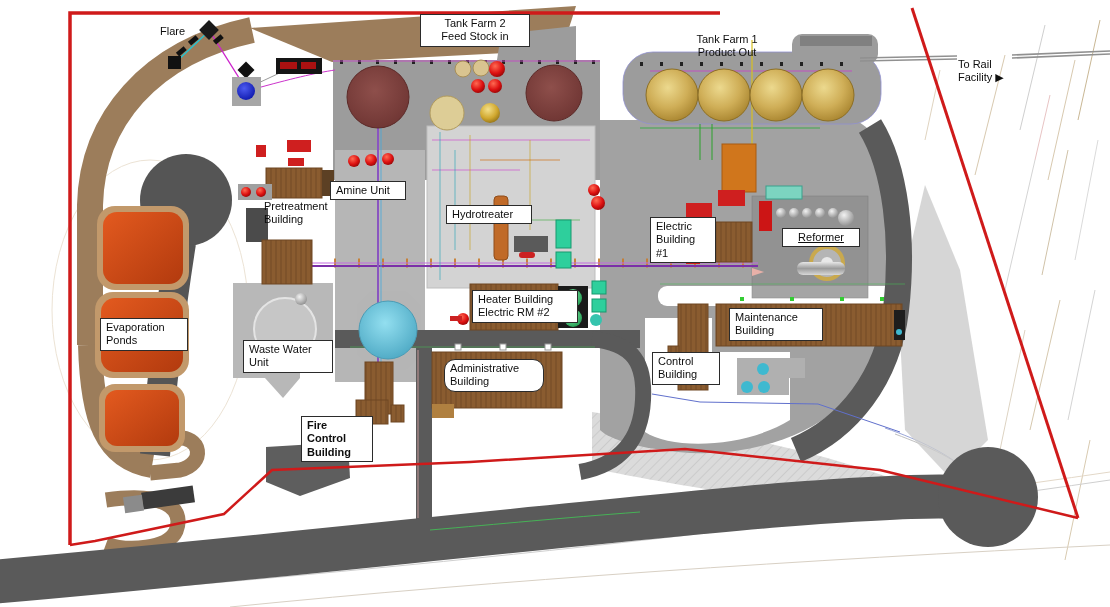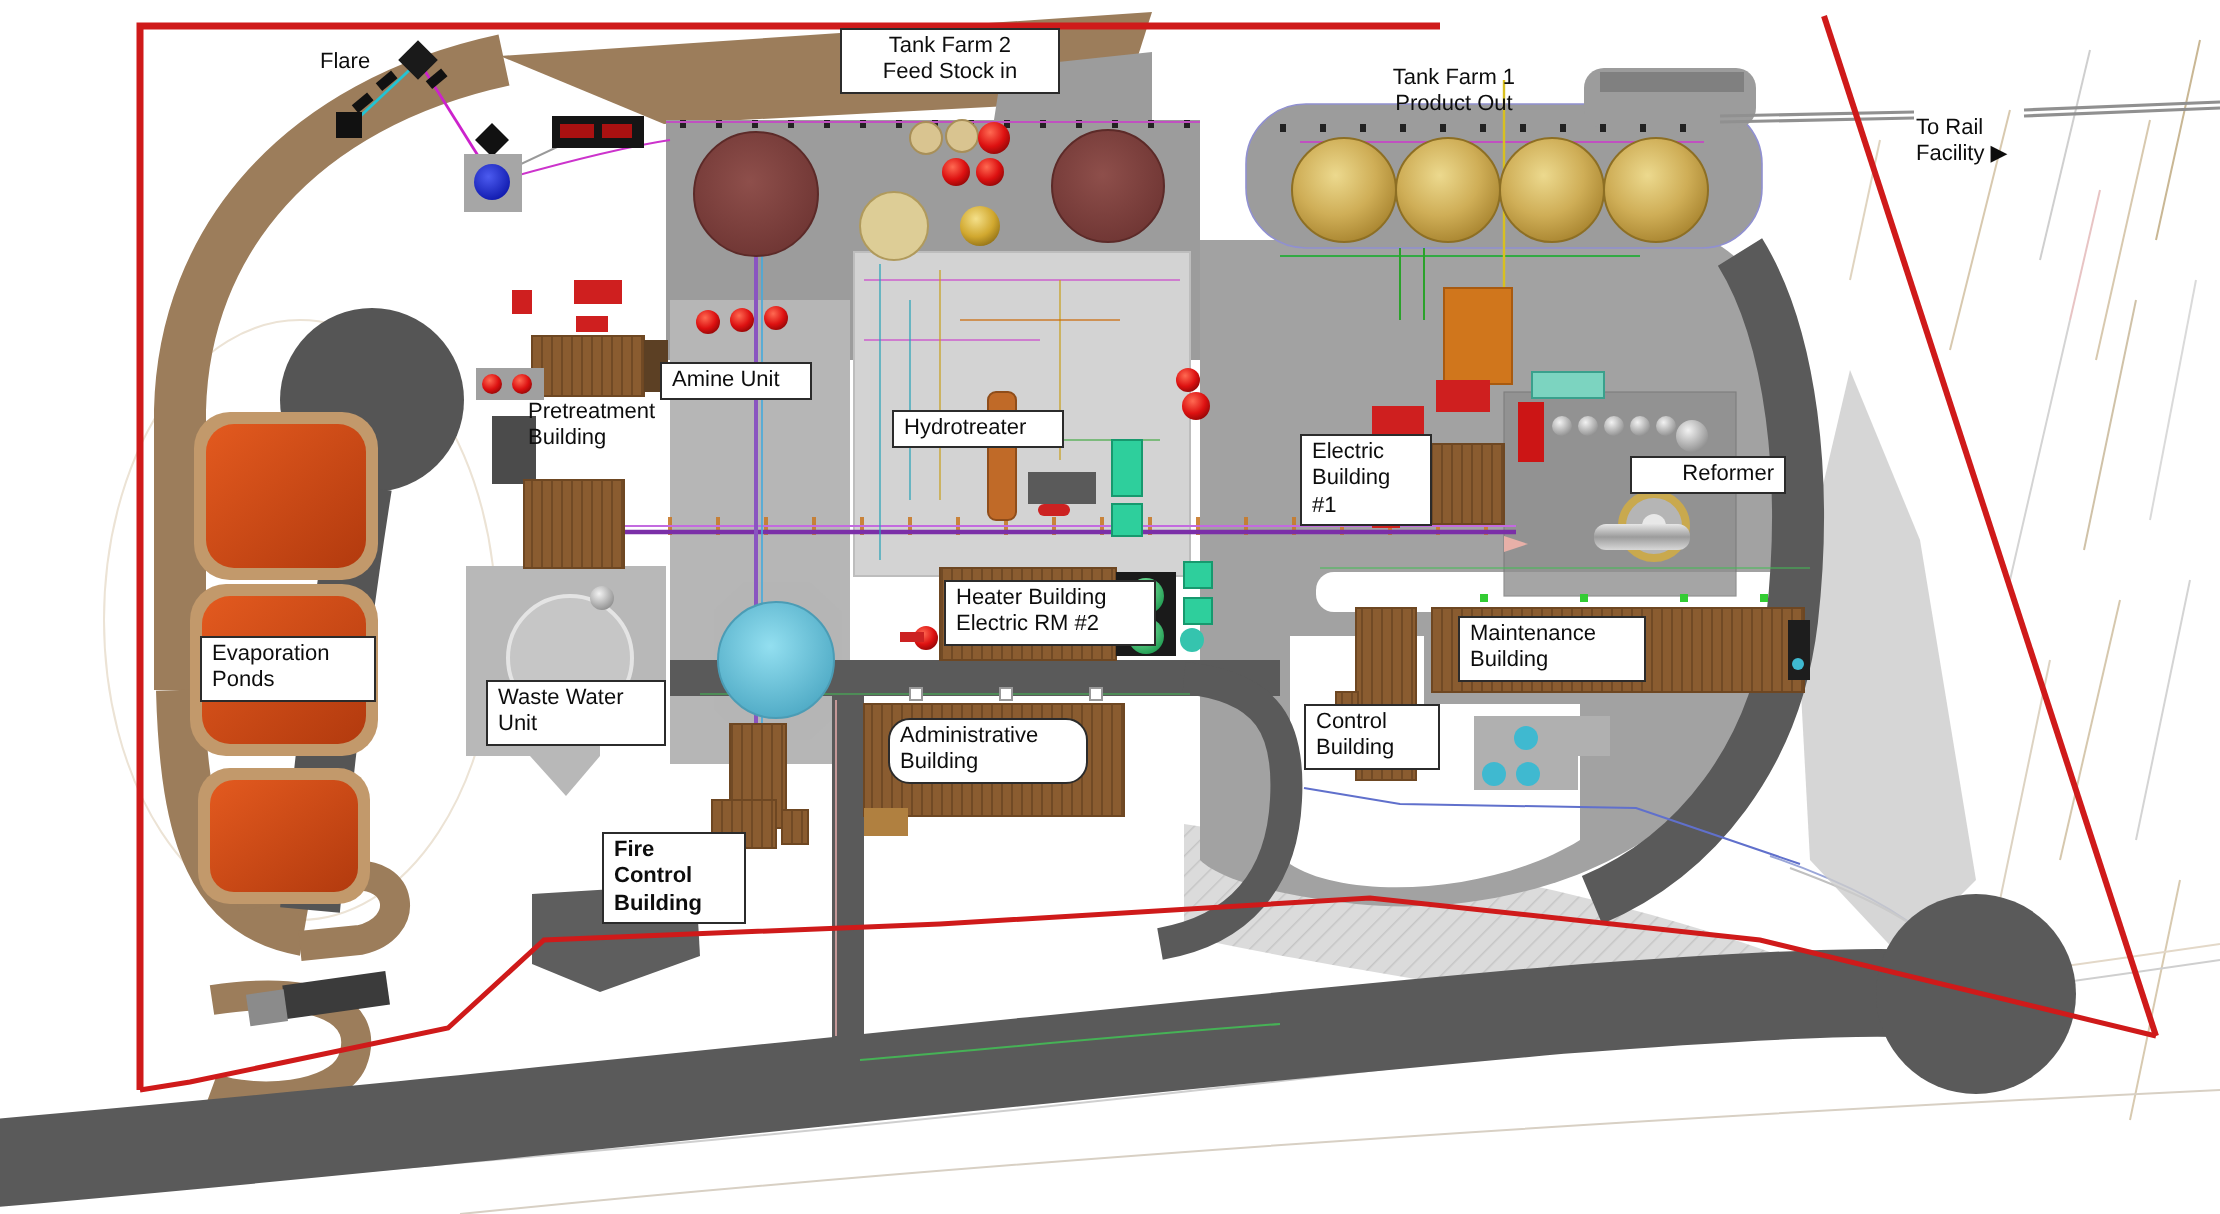--- a/index.html
+++ b/index.html
@@ -344,21 +344,21 @@
 Product Out</div>
       <div class="site-label plain" style="left: 958px; top: 58px; width: 60px; text-align: left;">To Rail
 Facility ▶</div>
       <div class="site-label plain" style="left: 264px; top: 200px; width: 80px; text-align: left;">Pretreatment
 Building</div>
       <div class="site-label boxed" style="left: 330px; top: 181px; width: 64px; text-align: left;">Amine Unit</div>
       <div class="site-label boxed" style="left: 446px; top: 205px; width: 74px; text-align: left;">Hydrotreater</div>
       <div class="site-label boxed" style="left: 650px; top: 217px; width: 54px; text-align: left;">Electric
 Building
 #1</div>
-      <div class="site-label boxed" style="left: 815px; top: 228px; width: 66px; text-align: right;">Reformer</div>
+      <div class="site-label boxed" style="left: 782px; top: 228px; width: 66px; text-align: center; text-decoration: underline;">Reformer</div>
       <div class="site-label boxed" style="left: 472px; top: 290px; width: 94px; text-align: left;">Heater Building
 Electric RM #2</div>
       <div class="site-label boxed" style="left: 100px; top: 318px; width: 76px; text-align: left;">Evaporation
 Ponds</div>
       <div class="site-label boxed" style="left: 243px; top: 340px; width: 78px; text-align: left;">Waste Water
 Unit</div>
       <div class="site-label boxed" style="left: 301px; top: 416px; width: 60px; text-align: left; font-weight: bold;">Fire
 Control
 Building</div>
       <div class="site-label boxed" style="left: 444px; top: 359px; width: 88px; text-align: left; border-radius: 11px;">Administrative

